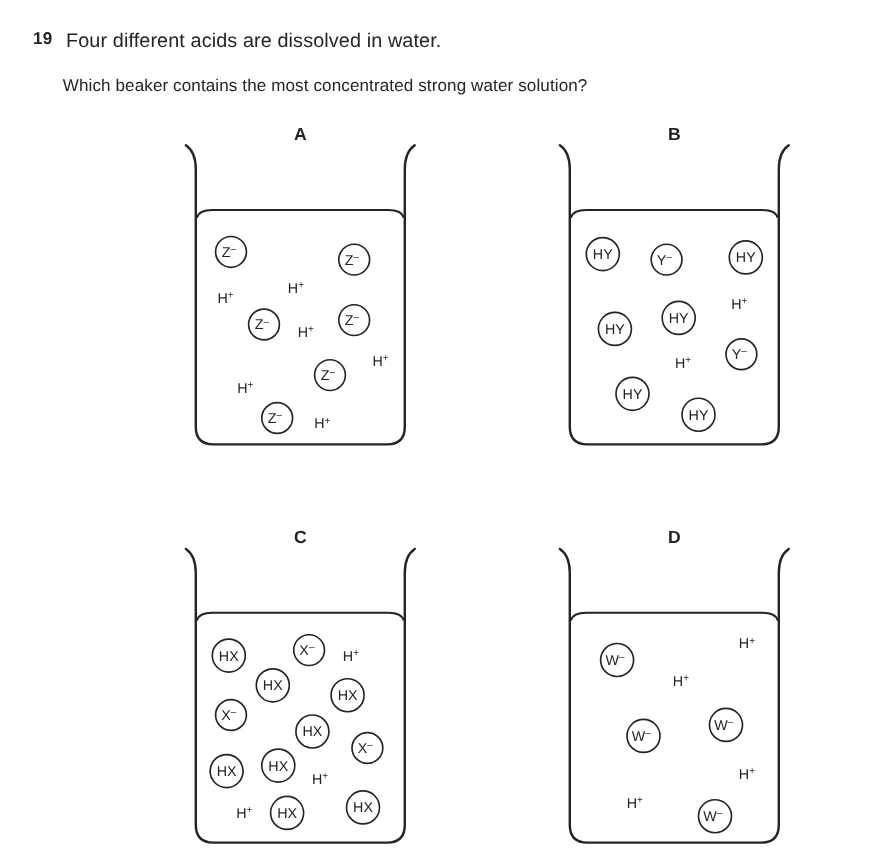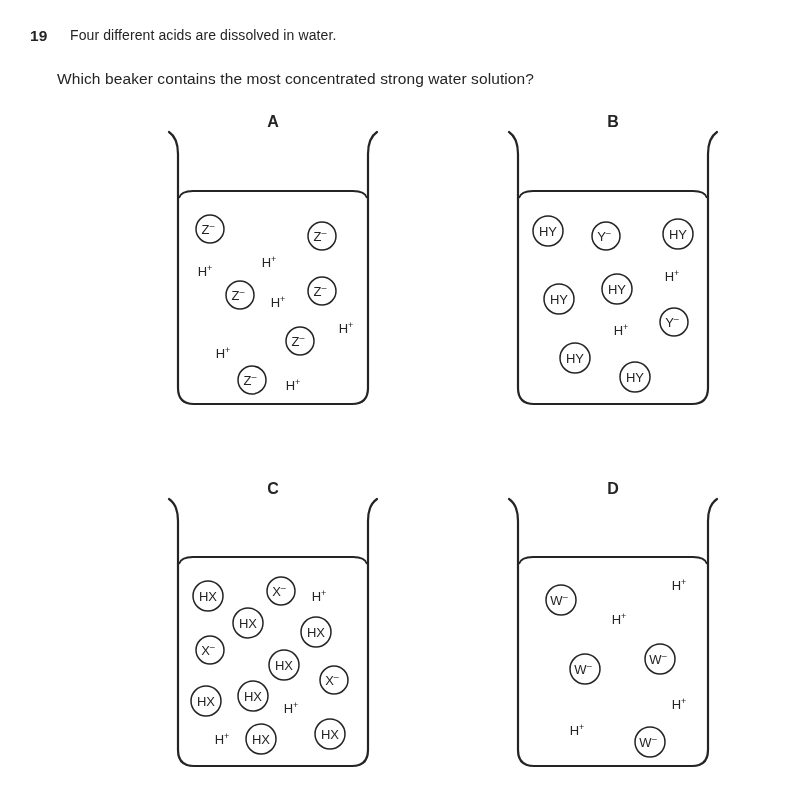--- a/index.html
+++ b/index.html
@@ -16,23 +16,23 @@
     position: absolute;
     left: 18px;
     top: 27px;
     font-size: 15.5px;
     font-weight: bold;
     letter-spacing: 0.2px;
     margin-left: 12px;
   }
   .q-text {
     position: absolute;
-    left: 70px;
+    left: 60px;
     top: 27px;
-    font-size: 14px;
+    font-size: 18px;
     letter-spacing: 0.1px;
   }
   .q-prompt {
     position: absolute;
     left: 57px;
     top: 70px;
     font-size: 15.5px;
     letter-spacing: 0.1px;
   }
   .figure {

